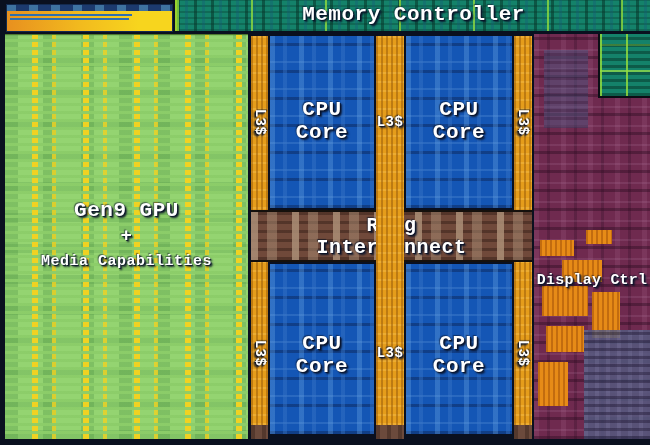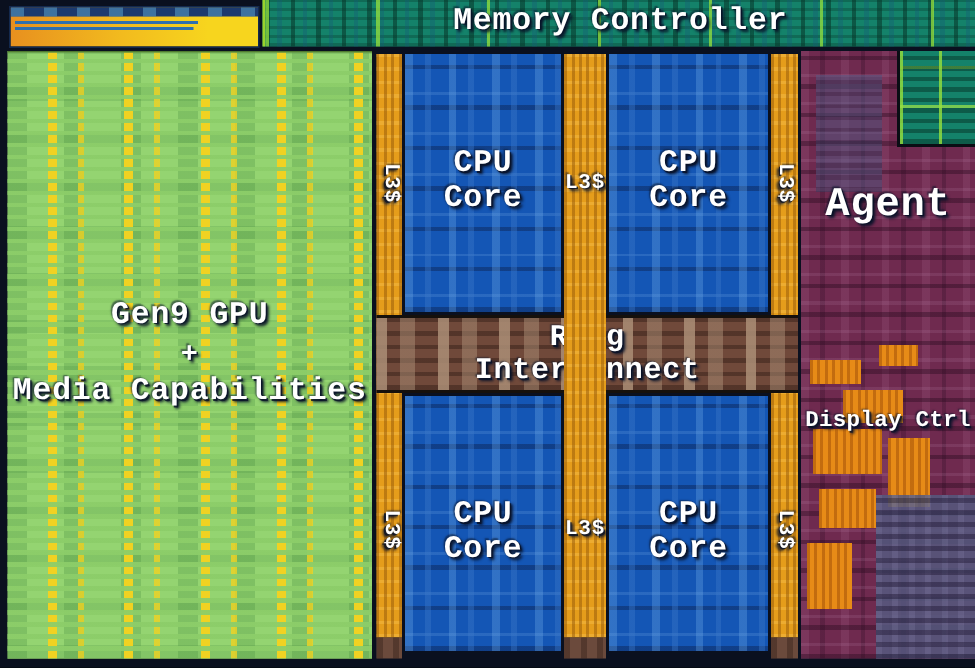--- a/index.html
+++ b/index.html
@@ -42,21 +42,21 @@
     background-image:
       repeating-linear-gradient(0deg,rgba(148,212,113,0) 0 5px,rgba(140,205,105,.95) 5px 8px),
       repeating-linear-gradient(90deg,transparent 0 27px,#f0d222 27px 33px,transparent 33px 47px,rgba(240,210,34,.8) 47px 51px),
       repeating-linear-gradient(90deg,rgba(70,140,62,.28) 0 13px,transparent 13px 38px),
       repeating-linear-gradient(0deg,rgba(80,150,70,.25) 0 9px,transparent 9px 31px);
     border-top:1px solid #4f7a30;
   }
   #gpu .text{position:absolute;left:0;top:163px;width:100%;}
   #gpu .l1{position:relative;font-size:21px;line-height:26px;}
   #gpu .l2{position:relative;font-size:19px;line-height:24px;}
-  #gpu .l3line{position:relative;font-size:21px;line-height:27px;}
+  #gpu .l3line{position:relative;font-size:15px;line-height:27px;}
   #gpu .lbl{position:relative;display:block;}
   
   .l3strip{
     position:absolute;top:36px;height:389px;
     background-color:#e59d1b;
     background-image:
       repeating-linear-gradient(90deg,rgba(148,88,8,.5) 0 2px,transparent 2px 5px),
       repeating-linear-gradient(0deg,rgba(250,200,90,.35) 0 2px,transparent 2px 9px);
   }
   #l3-left{left:251px;width:17px;}
@@ -203,20 +203,19 @@
     <div class="teal-corner"></div>
     <div class="opatch" style="left:6px;top:206px;width:34px;height:16px;"></div>
     <div class="opatch" style="left:52px;top:196px;width:26px;height:14px;"></div>
     <div class="opatch" style="left:28px;top:226px;width:40px;height:22px;"></div>
     <div class="opatch" style="left:8px;top:252px;width:46px;height:30px;"></div>
     <div class="opatch" style="left:58px;top:258px;width:28px;height:46px;"></div>
     <div class="opatch" style="left:12px;top:292px;width:38px;height:26px;"></div>
     <div class="opatch" style="left:4px;top:328px;width:30px;height:44px;"></div>
     <div class="slate-br"></div>
     <div class="sa-text">
-      <span class="lbl">Agent</span>
     </div>
     <div class="dio-text">
       <span class="lbl">Display Ctrl</span>
     </div>
   </div>
 
 </div>
 
 </body></html>

